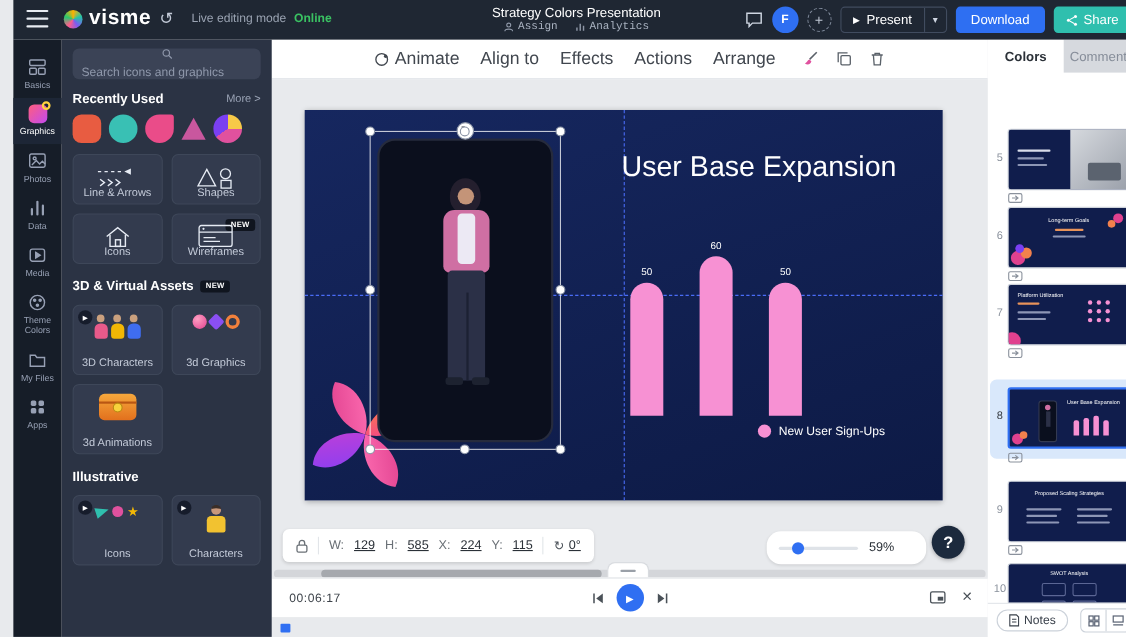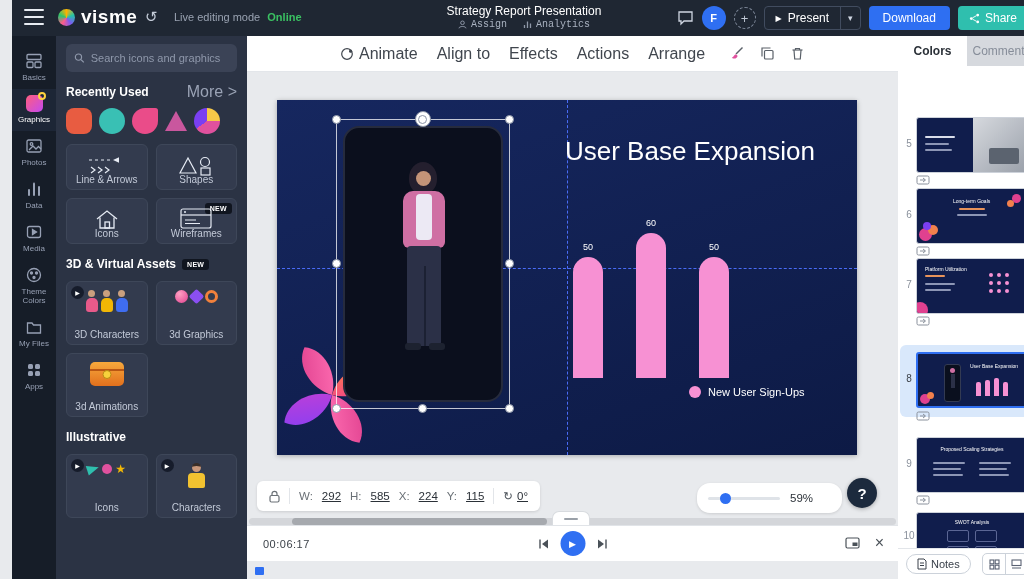--- a/index.html
+++ b/index.html
@@ -37,26 +37,26 @@
   .side-item { width:44px; padding:6px 0 7px; text-align:center; color:#97a0b4; cursor:pointer; }
   .side-item .side-icon { display:flex; justify-content:center; margin-bottom:3px; }
   .side-label { font-size:8px; line-height:9px; display:block; }
   .side-item.active { background:#1d2636; }
   .side-item.active .side-label { color:#fff; }
   .gfx-ic { width:17px; height:17px; border-radius:5px; background:linear-gradient(135deg,#ff5d7e,#c44af0); position:relative; }
   .gfx-ic i { position:absolute; right:-3px; top:-3px; width:8px; height:8px; border:2px solid #ffd23f; border-radius:50%; background:transparent; }
 
   
   .panel { position:absolute; left:44px; top:36px; width:191px; height:543px; background:#2b3344; padding:8px 10px; overflow:hidden; z-index:20; }
-  .search-box { height:28px; background:#3b4356; border-radius:6px; display:flex; align-items:center; padding:0 8px; gap:6px; }
+  .search-box { height:28px; background:#3b4356; border-radius:6px; display:flex; align-items:center; padding:0 8px; gap:6px;flex-direction:column; }
   .search-box input { background:transparent; border:none; outline:none; color:#cfd6e4; font-size:11px; width:100%; font-family:inherit; }
   .search-box input::placeholder { color:#8f98ab; }
   .panel-head { display:flex; justify-content:space-between; align-items:center; margin:11px 0 7px; }
   .panel-head .ph-title { color:#fff; font-size:12px; font-weight:bold; }
-  .panel-head .ph-more { color:#9aa3b5; font-size:16px; cursor:pointer; }
+  .panel-head .ph-more { color:#9aa3b5; font-size:10px; cursor:pointer; }
   .recent-row { display:flex; gap:7px; align-items:center; }
   .r-blob { width:26px; height:26px; background:#e85c41; border-radius:8px; }
   .r-circle { width:26px; height:26px; background:#39c0b4; border-radius:50%; }
   .r-pink { width:26px; height:26px; background:#ea4c89; border-radius:50% 10% 50% 50%; }
   .r-tri { width:0; height:0; border-left:11px solid transparent; border-right:11px solid transparent; border-bottom:20px solid #c9579e; }
   .r-pie { width:26px; height:26px; border-radius:50%; background:conic-gradient(#f7c948 0 25%,#e0519e 25% 65%,#7a3ff2 65% 100%); }
   .cards { display:grid; grid-template-columns:1fr 1fr; gap:8px; margin-top:10px; }
   .card { background:#333b4e; border:1px solid #3e4759; border-radius:6px; height:46px; position:relative; display:flex; flex-direction:column; align-items:center; justify-content:flex-end; padding-bottom:4px; cursor:pointer; }
   .card.tall { height:64px; }
   .card .cicon { position:absolute; top:8px; left:0; right:0; display:flex; justify-content:center; align-items:center; gap:3px; }
@@ -183,21 +183,21 @@
       </div>
     <div class="logo">
       <span class="logo-star"></span>
       <span class="logo-text">visme</span>
     </div>
     <span class="undo-btn">↺</span>
     <span class="live-mode">
       <span>Live editing mode</span>
       <span class="online">Online</span>
     </span>
-    <div class="tb-title">Strategy Report Presentation</div>
+    <div class="tb-title">Strategy Colors Presentation</div>
     <div class="tb-pills">
       <span class="tb-pill">
         <svg width="9" height="9" viewBox="0 0 9 9">
             <circle cx="4.5" cy="2.8" r="1.8" fill="none" stroke="#8f98a8" stroke-width="1"></circle>
             <path d="M1 8.3 c0-2.4 7-2.4 7 0" fill="none" stroke="#8f98a8" stroke-width="1"></path>
           </svg>
         <span>Assign</span>
       </span>
       <span class="tb-pill">
         <svg width="9" height="9" viewBox="0 0 9 9">
@@ -558,21 +558,21 @@
       </div>
     </section>
 
     <div class="props-bar">
       <svg width="11" height="13" viewBox="0 0 11 13">
           <rect x="1" y="5.5" width="9" height="6.5" rx="1.5" fill="none" stroke="#6a7076" stroke-width="1.2"></rect>
           <path d="M3 5.5 V3.8 a2.5 2.5 0 0 1 5 0 V5.5" fill="none" stroke="#6a7076" stroke-width="1.2"></path>
         </svg>
       <span class="pdiv"></span>
       <span class="lbl">W:</span>
-      <span class="val">292</span>
+      <span class="val">129</span>
       <span class="lbl">H:</span>
       <span class="val">585</span>
       <span class="lbl">X:</span>
       <span class="val">224</span>
       <span class="lbl">Y:</span>
       <span class="val">115</span>
       <span class="pdiv"></span>
       <span class="rot">
         <span>↻</span>
         <span class="val">0°</span>

